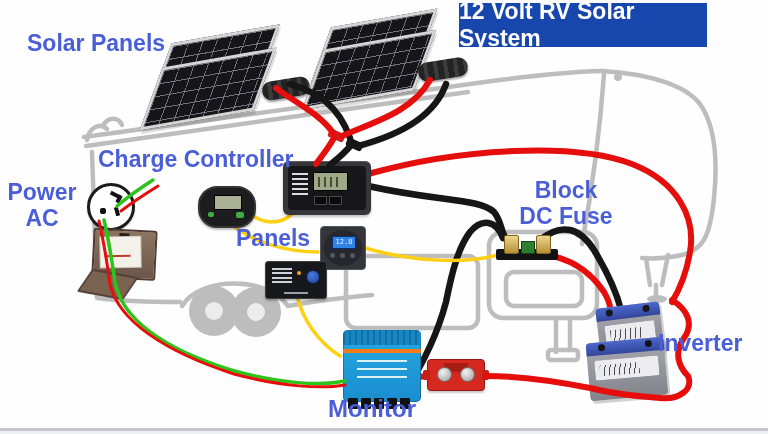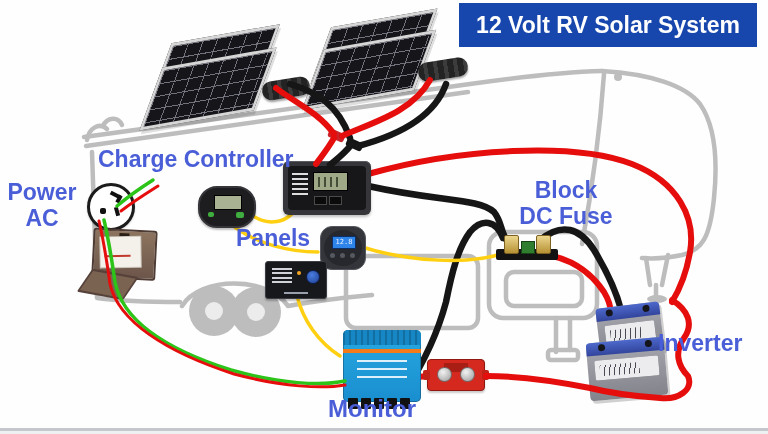--- a/index.html
+++ b/index.html
@@ -15,21 +15,21 @@
   .w{fill:none;stroke-linecap:round;stroke-linejoin:round;}
   .wr{stroke:var(--wire_red);stroke-width:6;}
   .wb{stroke:var(--wire_black);stroke-width:6.5;}
   .wy{stroke:var(--wire_yellow);stroke-width:3.5;}
   .wg{stroke:var(--wire_green);stroke-width:3.5;}
   .wr2{stroke:var(--wire_red);stroke-width:3;}
 
   .lbl{position:absolute;font-weight:bold;font-size:23px;color:var(--label_blue);
        white-space:nowrap;z-index:40;}
   .lbl.center{text-align:center;white-space:normal;line-height:1.12;}
-  #title-banner{position:absolute;left:459px;top:3px;width:298px;height:44px;
+  #title-banner{position:absolute;left:459px;top:3px;width:248px;height:44px;
        background:var(--title_bg);display:flex;align-items:center;justify-content:center;
        font-weight:bold;font-size:23px;color:var(--title_fg);z-index:45;}
 
   .dev{position:absolute;z-index:20;}
   
   .panel{position:absolute;border:3px solid #d6d6d6;background-color:#15151a;
     background-image:repeating-linear-gradient(to right,rgba(130,130,142,.85) 0 1px,transparent 1px 15px),
                      repeating-linear-gradient(to bottom,rgba(130,130,142,.85) 0 1px,transparent 1px 12px);
     transform:rotate(-10deg) skewX(-30deg);box-shadow:3px 4px 0 rgba(0,0,0,.12);}
   
@@ -51,21 +51,21 @@
   #ctrl .btn{position:absolute;width:11px;height:7px;background:#0b0b0b;border:1px solid #4a4a4a;}
   
   #oval{left:198px;top:186px;width:54px;height:38px;background:#1d1d20;border-radius:19px;
         border:2px solid #35353a;box-shadow:0 2px 2px rgba(0,0,0,.25);}
   #oval .lcd{position:absolute;left:14px;top:7px;width:26px;height:13px;background:#a9b394;
         border:1px solid #000;}
   #oval .led1,#oval .led2{position:absolute;background:#3fae3f;border-radius:2px;}
   #oval .led1{left:8px;top:24px;width:6px;height:5px;}
   #oval .led2{left:36px;top:24px;width:8px;height:6px;}
   
-  #bmon{left:320px;top:226px;width:44px;height:42px;background:#33353b;border-radius:12px;
+  #bmon{left:320px;top:226px;width:44px;height:42px;background:#33353b;border-radius:4px;
         border:1px solid #55575e;}
   #bmon .face{position:absolute;inset:3px;border-radius:50%;background:#26282d;}
   #bmon .lcd{position:absolute;left:11px;top:9px;width:22px;height:11px;background:#2f84ea;
         border:1px solid #0c2f66;color:#eaf4ff;font-size:7px;line-height:11px;text-align:center;
         font-family:"DejaVu Sans Mono",monospace;}
   #bmon .b{position:absolute;width:5px;height:5px;border-radius:50%;background:#55585f;top:26px;}
   
   #mctrl{left:265px;top:261px;width:60px;height:36px;background:#17181c;border-radius:3px;
         border:1px solid #3b3d44;box-shadow:0 2px 2px rgba(0,0,0,.25);}
   #mctrl .txt{position:absolute;left:6px;top:6px;width:20px;height:18px;
@@ -279,20 +279,21 @@
     <g>
       <path class="w wg" d="M117,206 C130,195 142,187 153,180"></path>
       <path class="w wr2" d="M121,211 C134,201 147,193 158,186"></path>
       <path class="w wg" d="M104,220 C110,246 112,262 115,282 C122,318 162,348 231,370 C281,384 321,386 345,381"></path>
       <path class="w wr2" d="M99,221 C105,247 107,263 110,284 C118,321 166,352 234,374 C283,387 322,389 345,385"></path>
     </g>
     <path class="w wr" d="M672,300 C688,310 694,324 684,338 C674,352 678,366 688,376 C694,390 678,400 660,398 C630,396 606,392 590,388 C550,380 518,376 486,376"></path>
   </svg>
 
   <div id="title-banner">12 Volt RV Solar System</div>
+  <div class="lbl" style="left:27px;top:30px;">Solar Panels</div>
   <div class="lbl" style="left:98px;top:146px;">Charge Controller</div>
   <div class="lbl center" style="left:4px;top:180px;width:76px;">
     <div>Power</div>
     <div>AC</div>
   </div>
   <div class="lbl" style="left:236px;top:225px;">Panels</div>
   <div class="lbl center" style="left:504px;top:178px;width:124px;">
     <div>Block</div>
     <div>DC Fuse</div>
   </div>

